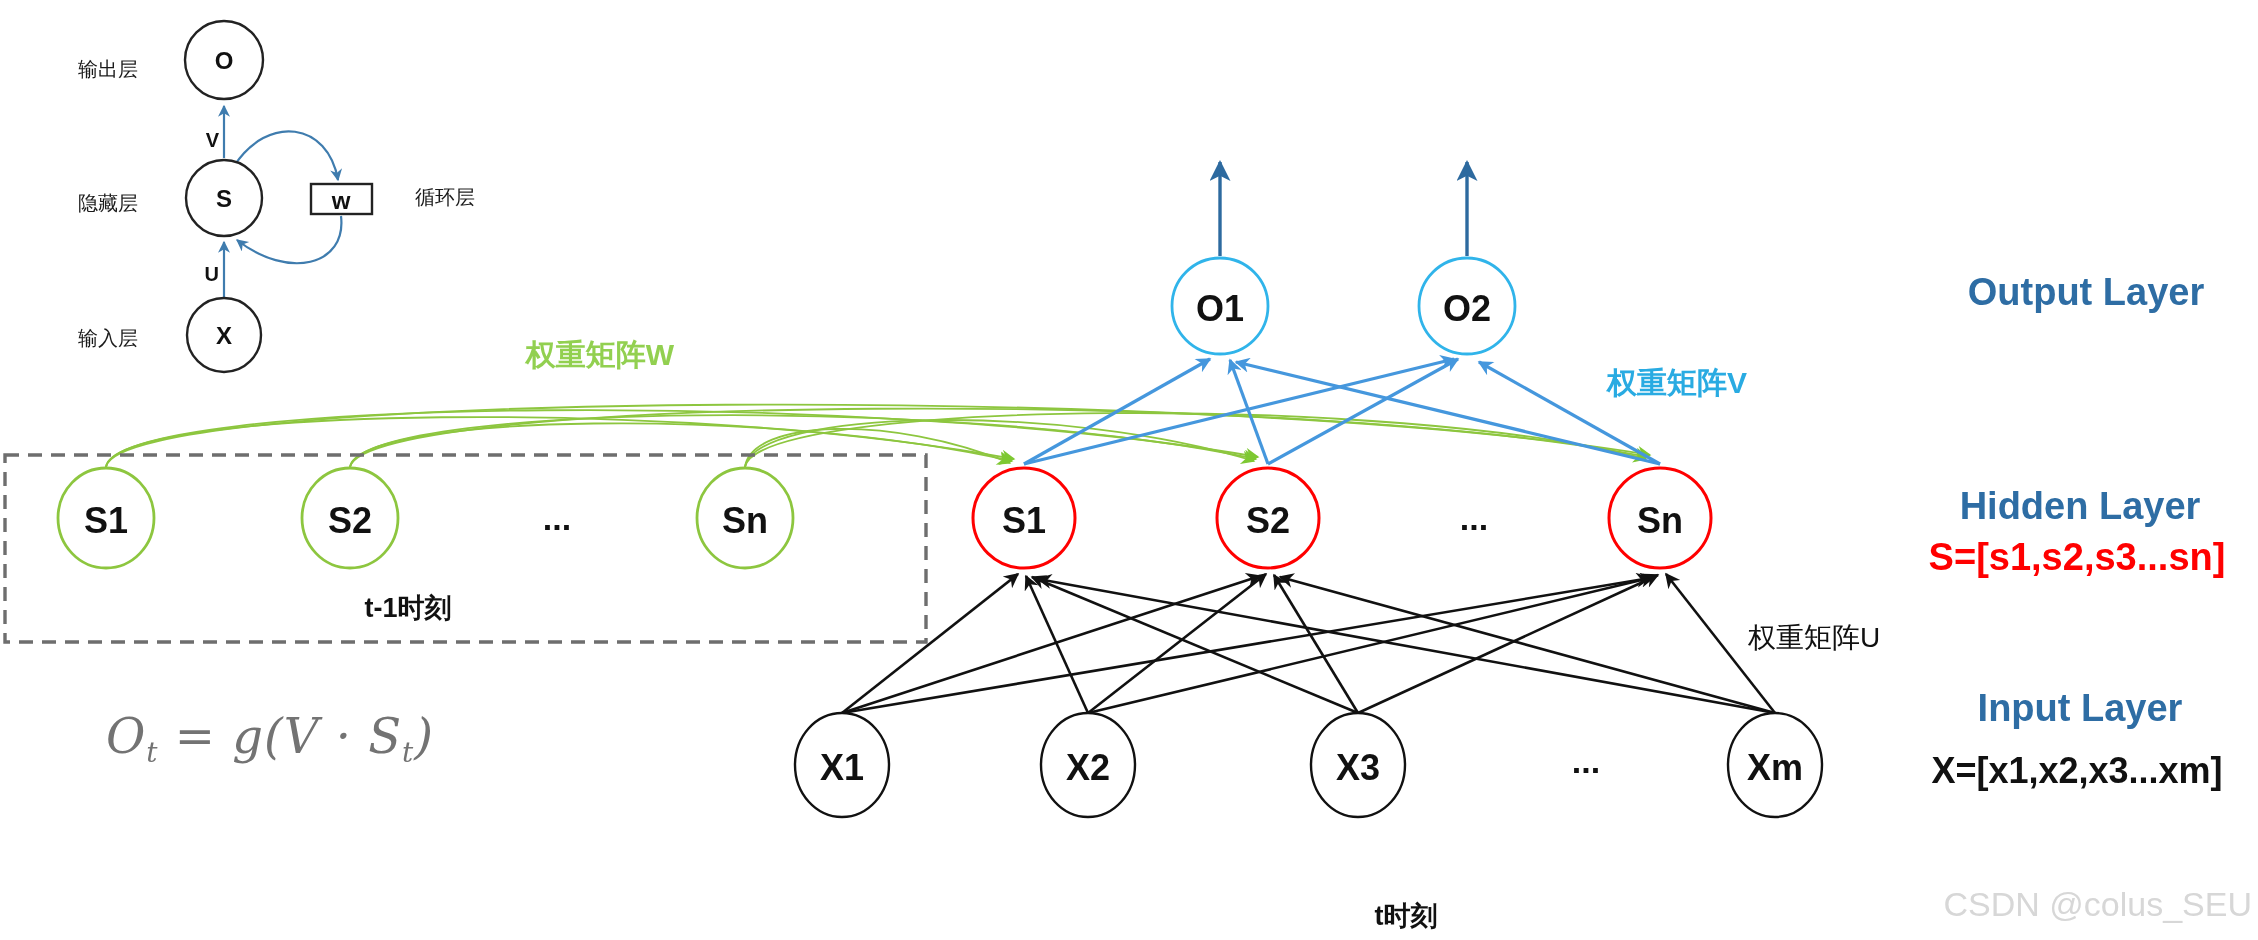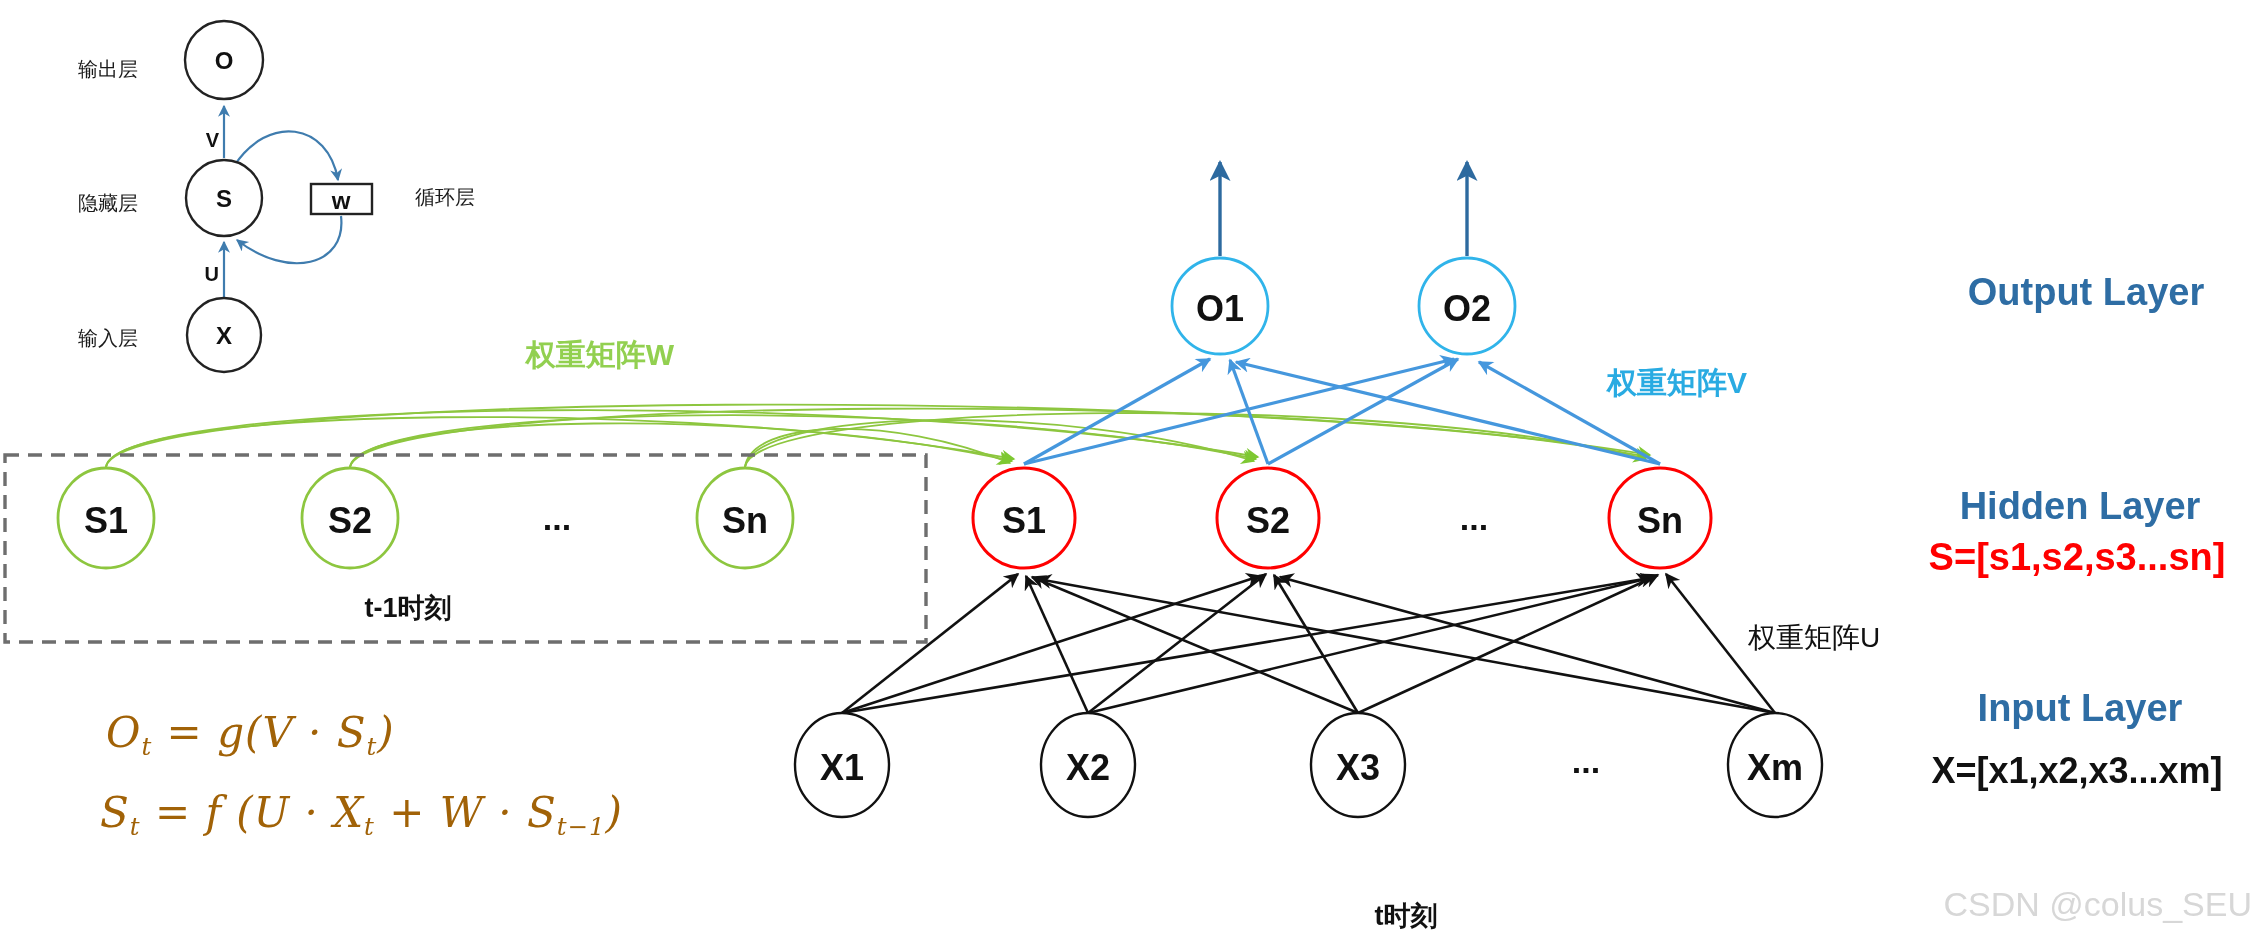--- a/index.html
+++ b/index.html
@@ -13,21 +13,21 @@
   .time-label{font:bold 27px "Liberation Sans",sans-serif;fill:#111;}
   .dots{font:bold 34px "Liberation Sans",sans-serif;fill:#111;}
   .w-green{font:bold 30px "Liberation Sans",sans-serif;fill:#92d050;}
   .w-cyan{font:bold 30px "Liberation Sans",sans-serif;fill:#29abe2;}
   .w-black{font:28px "Liberation Sans",sans-serif;fill:#111;}
   .side-head{font:bold 38px "Liberation Sans",sans-serif;fill:#2e6da4;}
   .side-vec-red{font:bold 38px "Liberation Sans",sans-serif;fill:#ff0000;}
   .side-vec-black{font:bold 36px "Liberation Sans",sans-serif;fill:#111;}
   .watermark{font:34px "Liberation Sans",sans-serif;fill:#d7d7d7;}
   .formula{position:absolute;font-family:"DejaVu Serif","Liberation Serif",serif;
-           font-style:italic;font-size:42px;color:#a16207;white-space:nowrap;letter-spacing:1px;}
+           font-style:italic;font-size:48px;color:#737373;white-space:nowrap;letter-spacing:1px;}
   .formula .sub{font-size:0.58em;vertical-align:-0.34em;}
 </style>
 </head>
 <body>
 
 <div class="stage">
 
 <svg width="2258" height="940" viewBox="0 0 2258 940">
   <defs>
     <marker id="mGreen" viewBox="0 0 10 10" refX="9" refY="5" markerWidth="17" markerHeight="14" markerUnits="userSpaceOnUse" orient="auto">
@@ -164,15 +164,14 @@
   <text x="2077" y="557" text-anchor="middle" dominant-baseline="central" class="side-vec-red">S=[s1,s2,s3...sn]</text>
   <text x="2080" y="708" text-anchor="middle" dominant-baseline="central" class="side-head">Input Layer</text>
   <text x="2077" y="770" text-anchor="middle" dominant-baseline="central" class="side-vec-black">X=[x1,x2,x3...xm]</text>
 
   <text x="1406" y="916" text-anchor="middle" dominant-baseline="central" class="time-label">t时刻</text>
   <text x="2252" y="904" text-anchor="end" dominant-baseline="central" class="watermark">CSDN @colus_SEU</text>
 </svg>
 
 <div class="formula" style="left:106px;top:708px;"><span>O</span><span class="sub">t</span><span> = g(V · S</span><span class="sub">t</span><span>)</span></div>
 
-<div class="formula" style="left:100px;top:788px;"><span>S</span><span class="sub">t</span><span> = f (U · X</span><span class="sub">t</span><span> + W · S</span><span class="sub">t−1</span><span>)</span></div>
 
 </div>
 
 </body></html>

